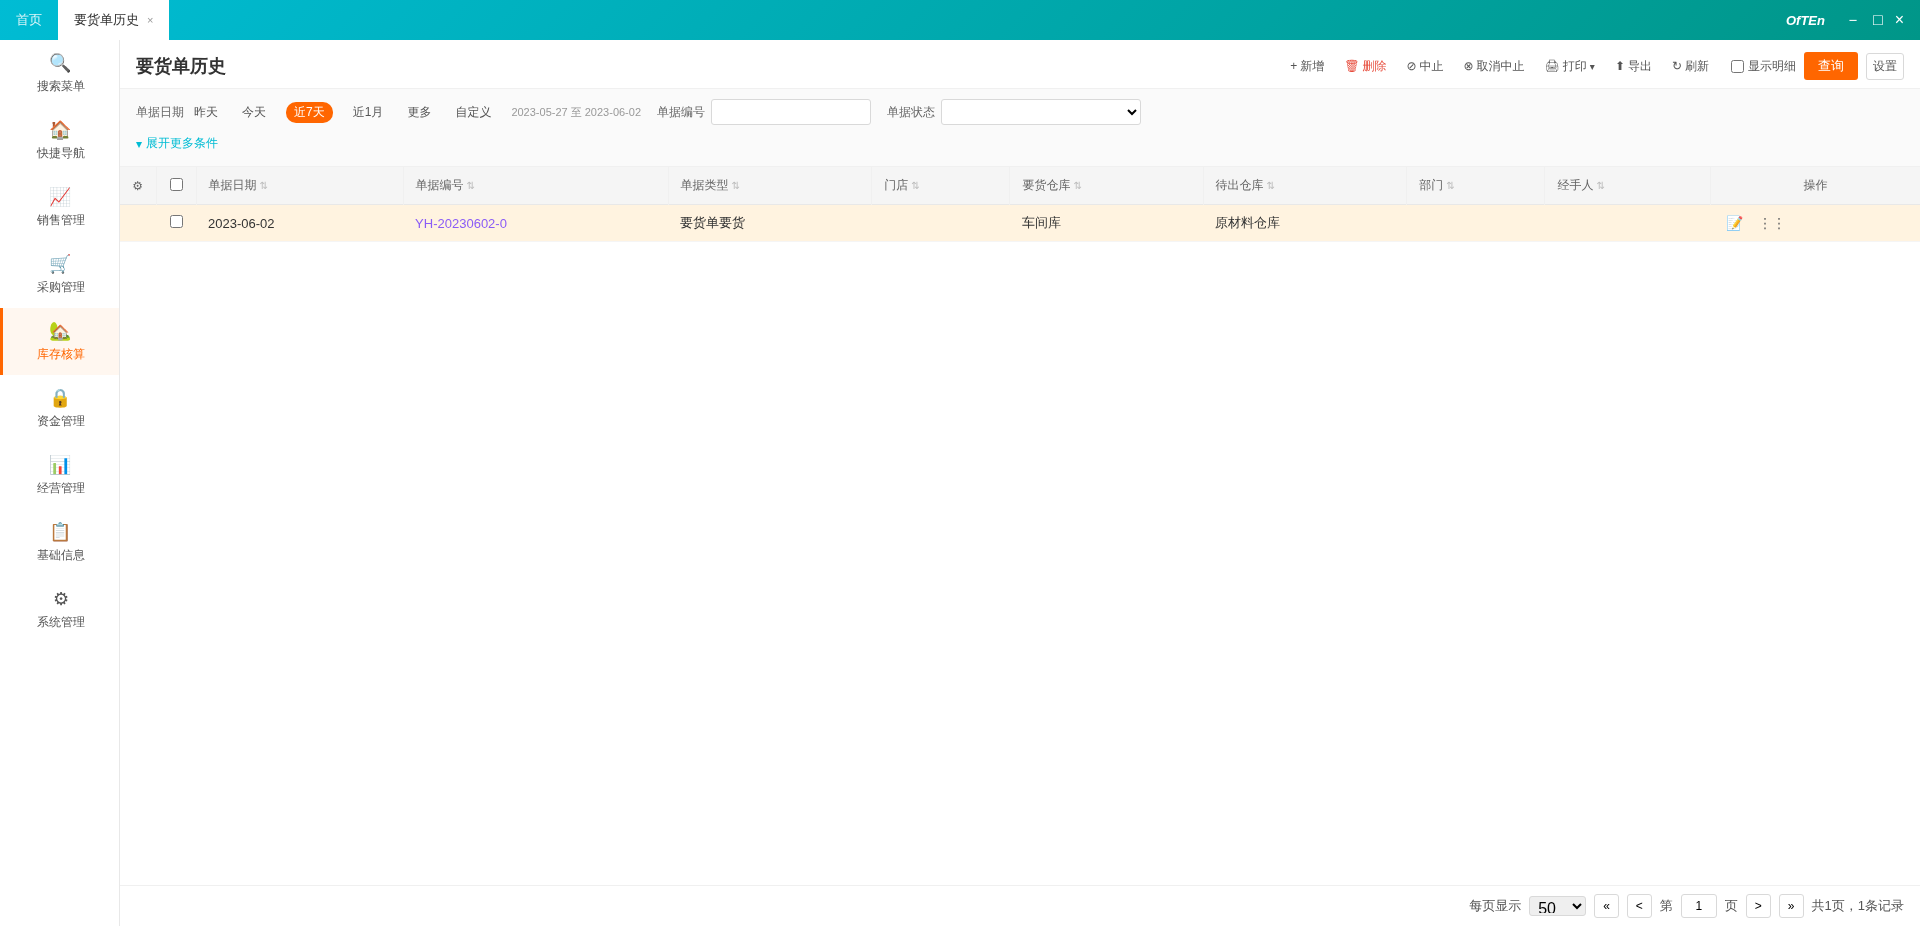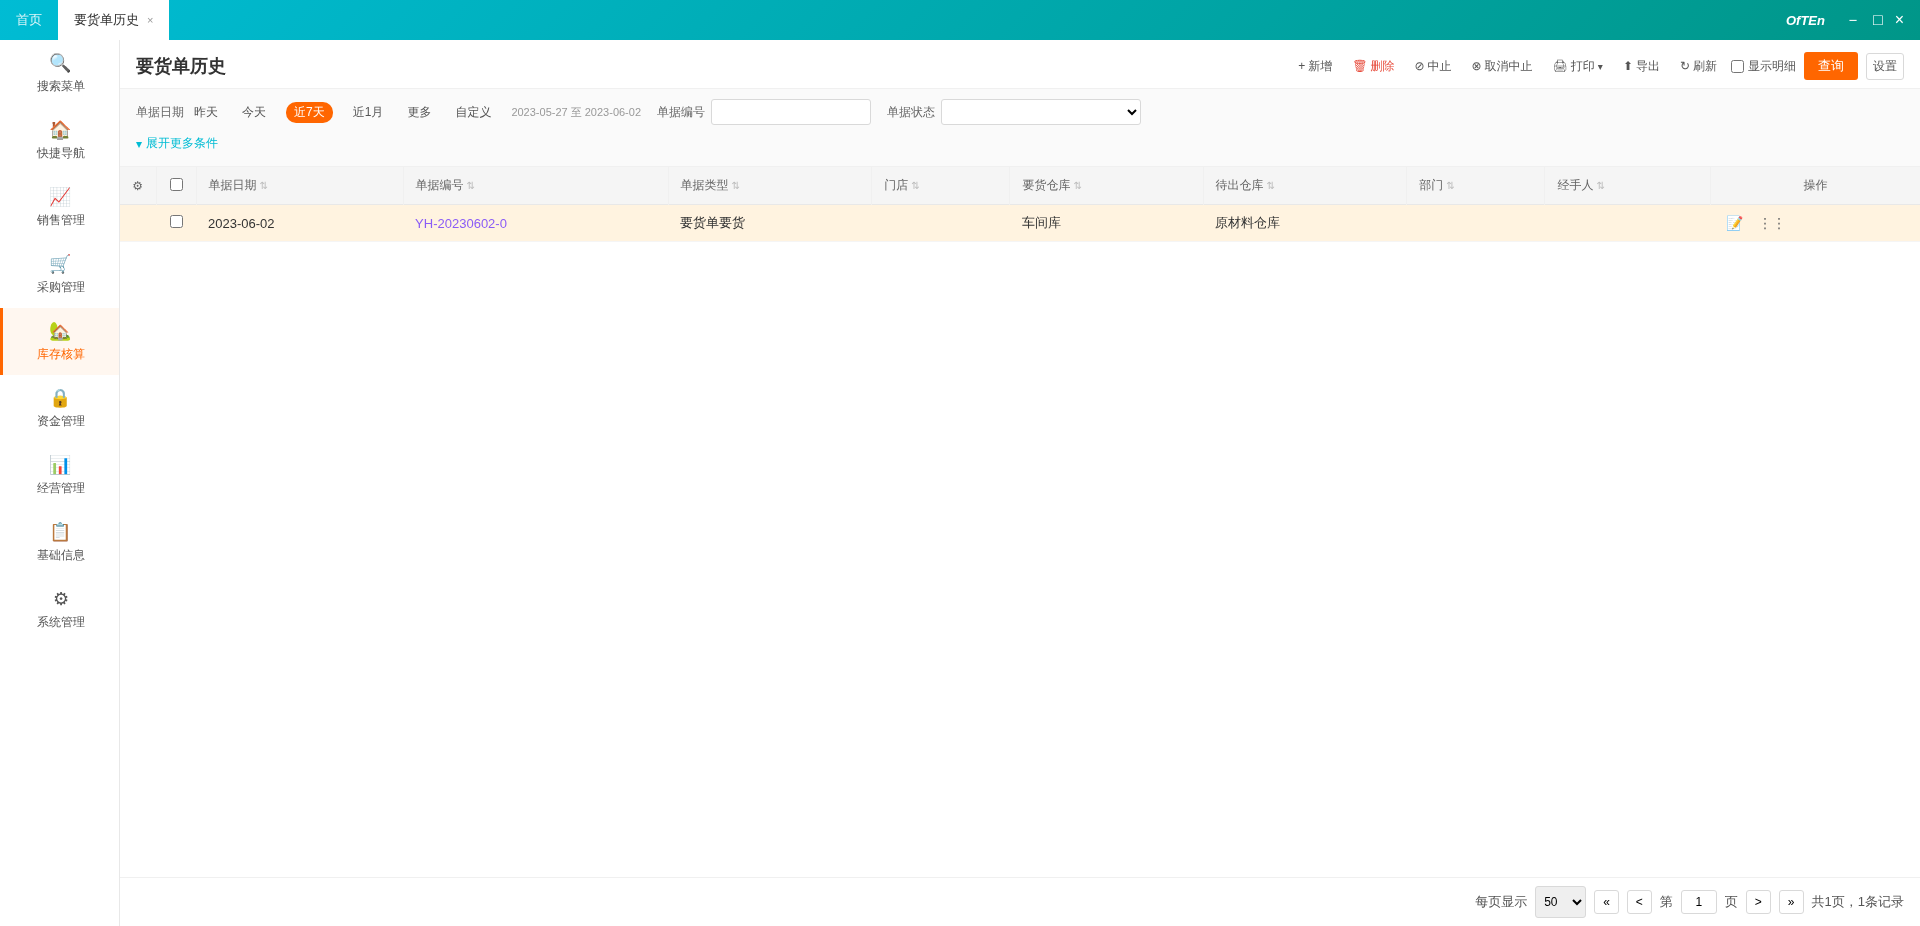--- a/index.html
+++ b/index.html
@@ -288,22 +288,22 @@
       border-top: 1px solid #f0f0f0;
       gap: 8px;
       flex-shrink: 0;
       font-size: 13px;
       color: #555;
     }
     .page-size-select {
       border: 1px solid #d9d9d9;
       border-radius: 3px;
       padding: 2px 4px;
-      font-size: 12px;
-      height: 32px;
+      font-size: 16px;
+      height: 20px;
     }
     .page-btn {
       border: 1px solid #d9d9d9;
       background: white;
       border-radius: 3px;
       padding: 2px 8px;
       cursor: pointer;
       font-size: 12px;
       height: 24px;
       display: flex;
@@ -318,20 +318,21 @@
       height: 24px;
       outline: none;
     }
     .display-cell-btn {
       display: flex;
       align-items: center;
       gap: 4px;
       font-size: 12px;
       cursor: pointer;
       color: #555;
+      margin-left: 8px;
     }
     input[type="checkbox"] { cursor: pointer; }
   </style>
 </head>
 <body>
 
 <div class="top-bar">
   <div class="top-bar-tabs">
     <div class="top-tab">
       <span>首页</span>

